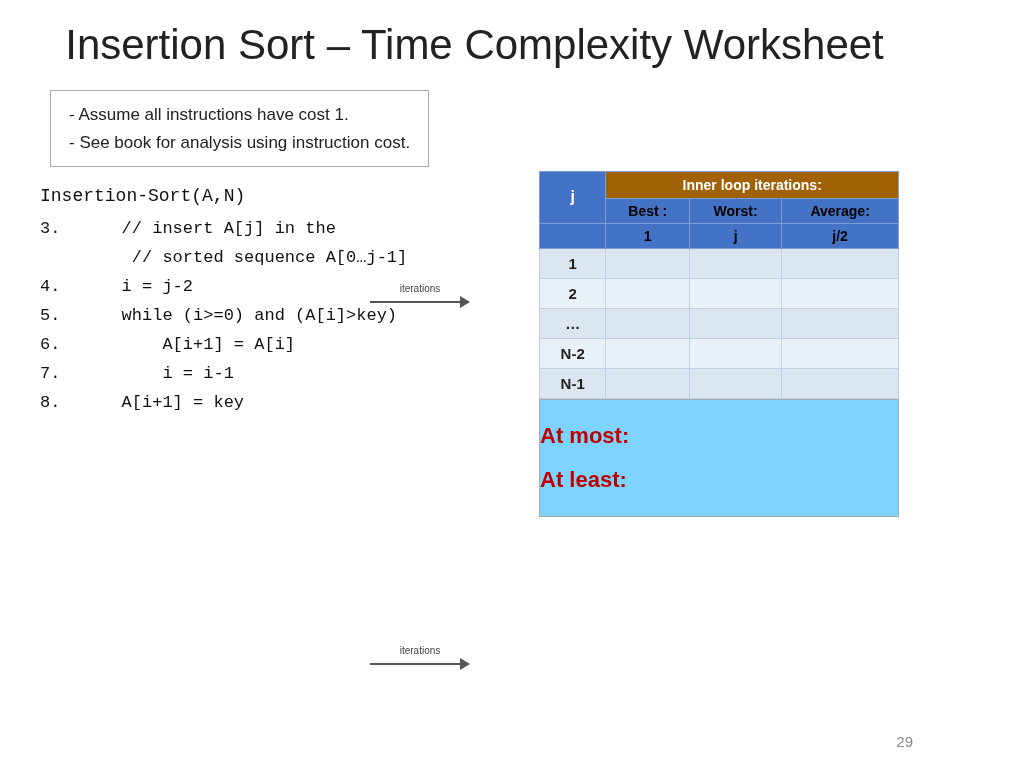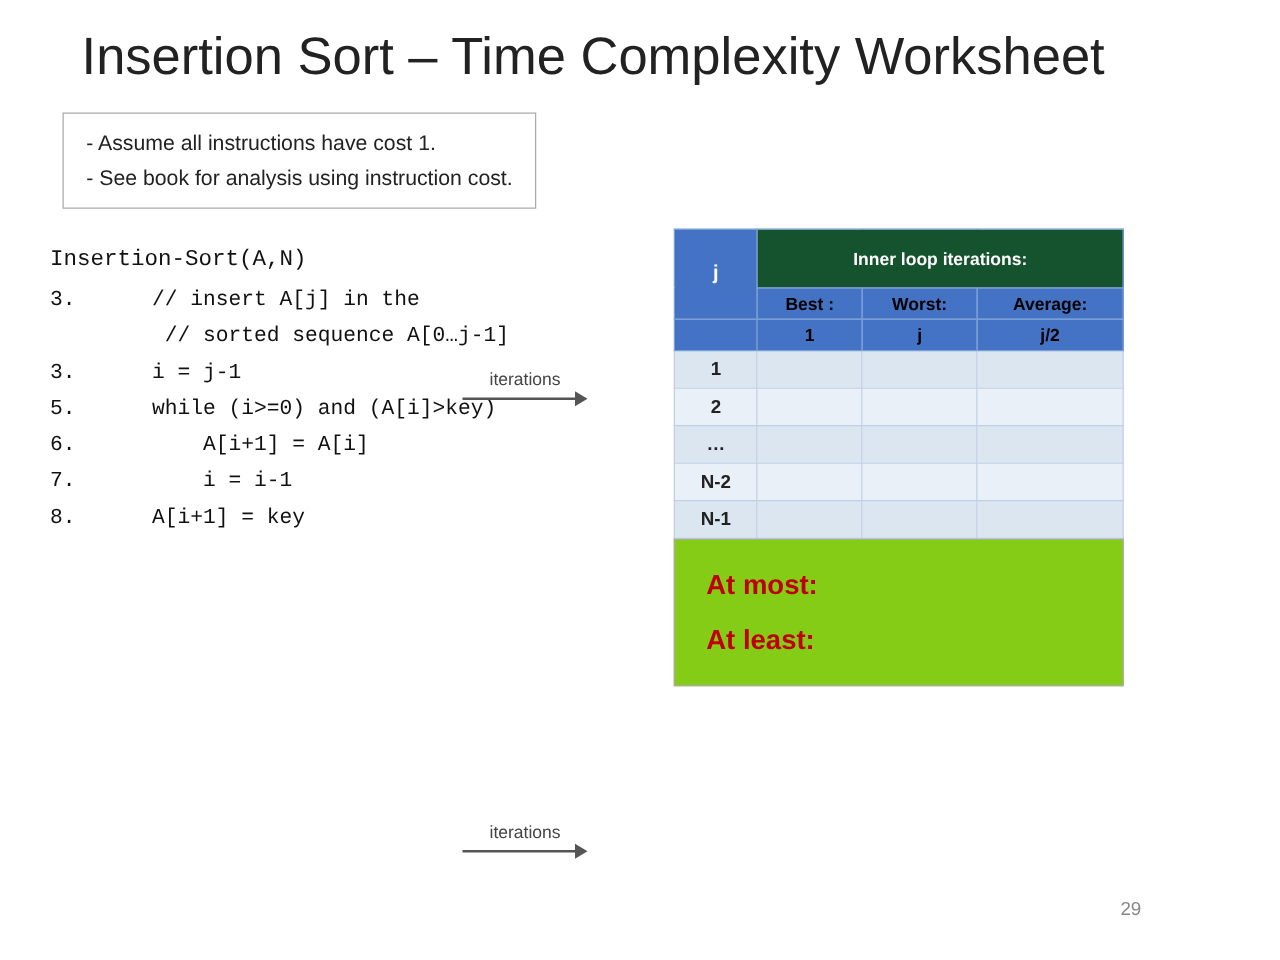--- a/index.html
+++ b/index.html
@@ -29,21 +29,21 @@
       margin-bottom: 20px;
     }
 
     .note-box {
       border: 1.5px solid #aaa;
       padding: 10px 18px;
       display: inline-block;
       font-size: 17px;
       color: #222;
       line-height: 1.6;
-      margin-bottom: 16px;
+      margin-bottom: 4px;
       margin-left: 10px;
       background: #fff;
     }
 
     .content-area {
       display: flex;
       gap: 0;
       align-items: flex-start;
     }
 
@@ -80,26 +80,26 @@
       width: 360px;
     }
 
     table {
       border-collapse: collapse;
       width: 100%;
       font-size: 15px;
     }
 
     .table-header-top {
-      background: #14532d;
+      background: #a16207;
       color: #fff;
       text-align: center;
       font-weight: bold;
       font-size: 14px;
-      padding: 15px 4px;
+      padding: 5px 4px;
     }
 
     .table-header-row {
       background: #4472c4;
       color: #000000;
       font-weight: bold;
       text-align: center;
       font-size: 14px;
     }
 
@@ -131,21 +131,21 @@
     .arrow-area-1 {
       position: absolute;
       top: 112px;
       left: 330px;
       display: flex;
       flex-direction: column;
       align-items: center;
     }
 
     .arrow-label {
-      font-size: 14px;
+      font-size: 10px;
       color: #444;
       font-family: 'Segoe UI', Arial, sans-serif;
       font-weight: normal;
       margin-bottom: 2px;
     }
 
     .arrow-line {
       display: flex;
       align-items: center;
     }
@@ -172,35 +172,35 @@
       display: flex;
       flex-direction: column;
       align-items: center;
     }
 
     
     .result-box {
       border: 1.5px solid #aaa;
       width: 360px;
       min-height: 110px;
-      padding: 14px 25px;
+      padding: 14px 0;
       margin-top: 0;
-      background: #84cc16;
+      background: #7dd3fc;
     }
 
     .result-label {
       font-size: 22px;
       font-weight: bold;
       color: #c00000;
       line-height: 2;
     }
 
     .slide-number {
       position: absolute;
-      bottom: 32px;
+      bottom: 18px;
       right: 36px;
       font-size: 15px;
       color: #888;
     }
 
     
     .main-relative {
       position: relative;
     }
   </style>
@@ -219,21 +219,21 @@
   </div>
 
   
   <div class="main-relative">
     <div class="content-area">
 
       <div class="code-section">
         <div class="code-line code-title">Insertion-Sort(A,N)</div>
         <div class="code-line">3.      // insert A[j] in the</div>
         <div class="code-line">         // sorted sequence A[0…j-1]</div>
-        <div class="code-line">3.      i = j-1</div>
+        <div class="code-line">4.      i = j-2</div>
         <div class="code-line">5.      while (i&gt;=0) and (A[i]&gt;key)</div>
         <div class="code-line">6.          A[i+1] = A[i]</div>
         <div class="code-line">7.          i = i-1</div>
         <div class="code-line">8.      A[i+1] = key</div>
       </div>
 
       <div class="right-section">
         <div class="table-container">
           <table>
             <thead>

